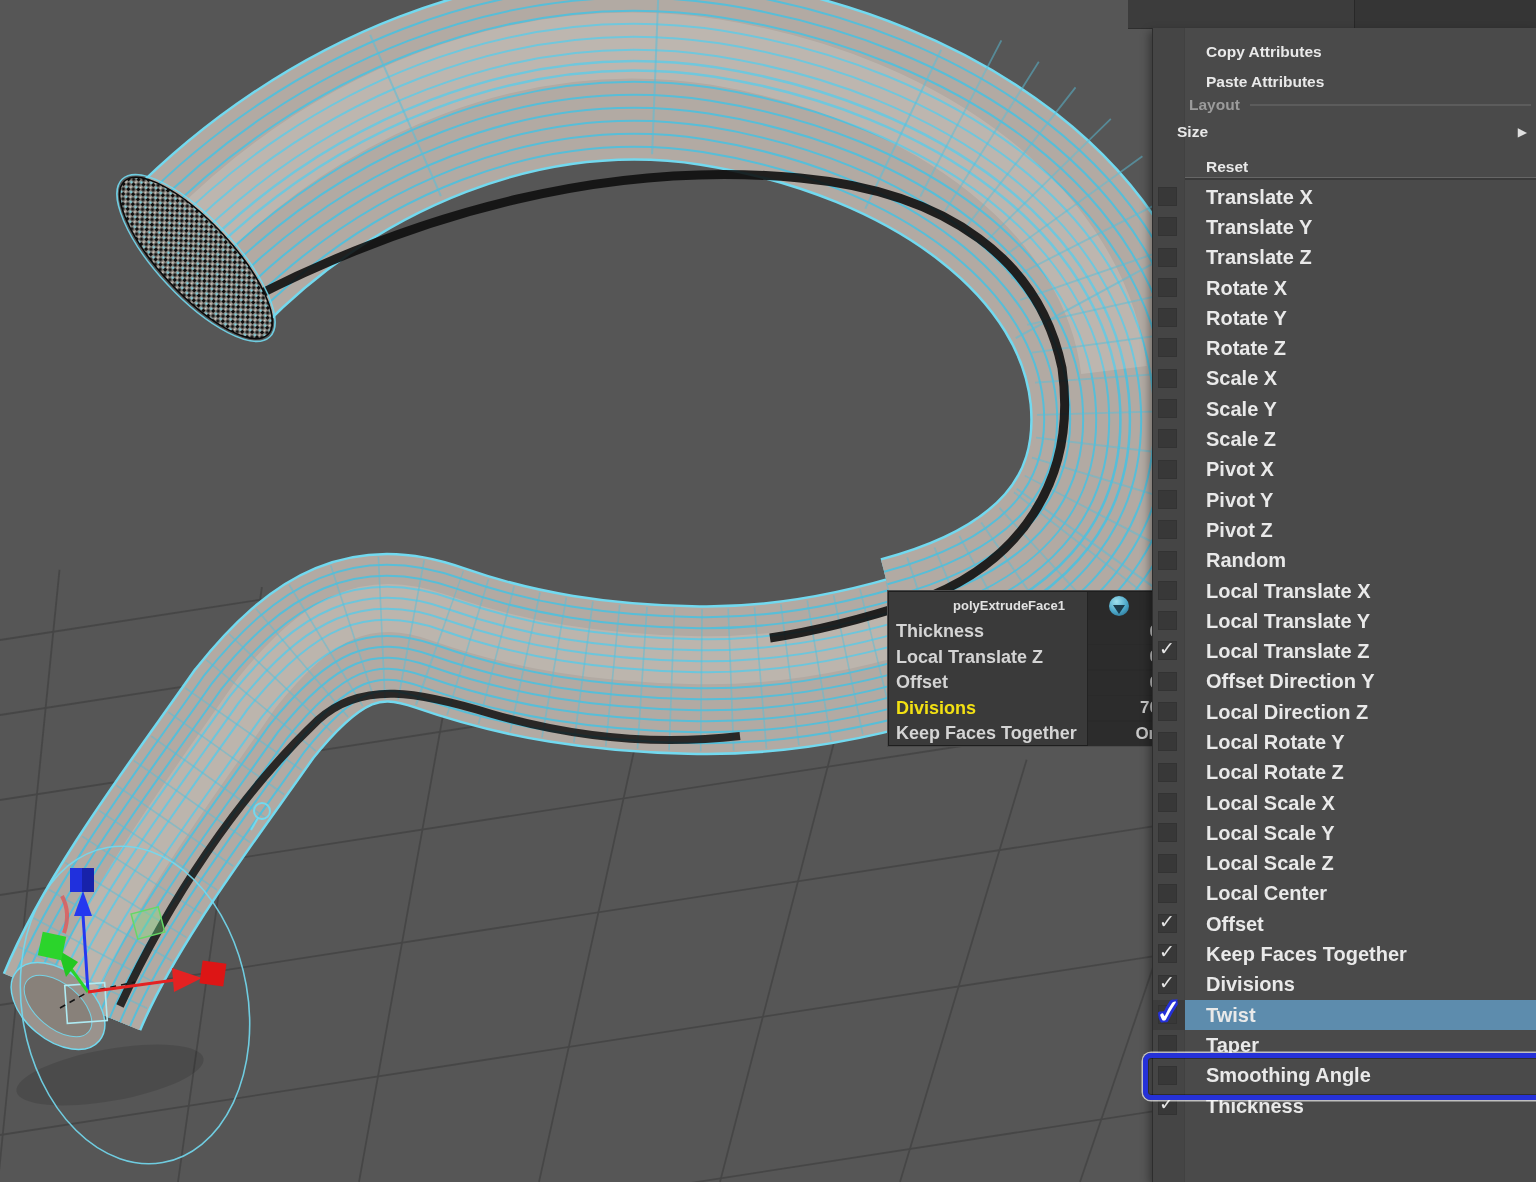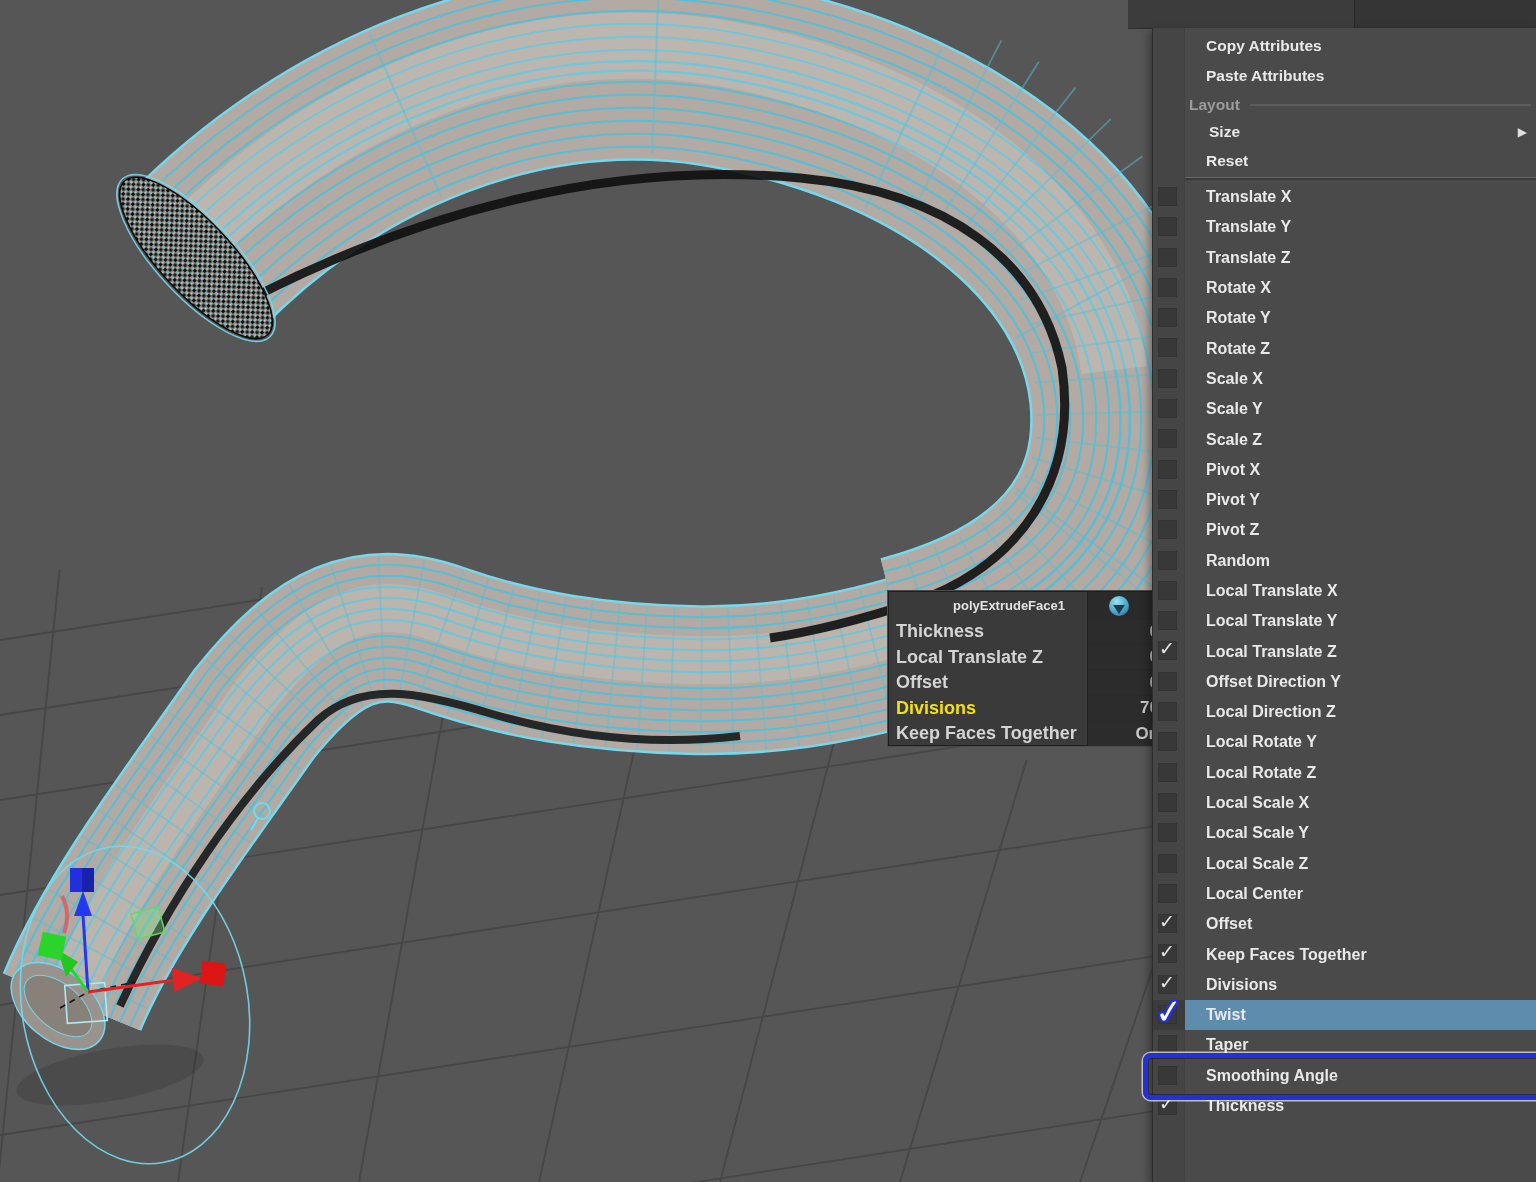--- a/index.html
+++ b/index.html
@@ -36,35 +36,35 @@
   #topstrip{position:absolute;left:1128px;top:0;width:408px;height:28px;background:#3c3c3c;
     border-bottom:1px solid #2e2e2e;z-index:15;}
   #topstrip .dk{position:absolute;left:226px;top:0;width:182px;height:28px;background:#353535;border-left:1px solid #282828;}
 
   
   #menu{position:absolute;left:1152px;top:28px;width:384px;height:1154px;background:#4a4a4a;
     border-left:1px solid #2d2d2d;box-shadow:-3px 3px 8px rgba(0,0,0,.35);z-index:20;overflow:visible;}
   #menu .gutterbg{position:absolute;left:0;top:0;bottom:0;width:31px;background:#454545;border-right:1px solid #414141;}
   #mhdr{position:relative;padding-top:3px;}
   .hrowm{position:relative;display:flex;align-items:center;color:#e9e9e9;font-size:15.5px;font-weight:700;}
-  .hrowm.command{height:30px;}
+  .hrowm.command{height:30px;align-items:flex-end;}
   .hrowm.command .mlabel{margin-left:53px;}
   .hrowm.section{height:27px;color:#9b9b9b;}
   .hrowm.section .mlabel{margin-left:36px;font-weight:700;}
   .hrowm.section .secline{flex:1;height:2px;background:#5c5c5c;margin:0 6px 0 10px;}
   .hrowm.submenu{height:28px;}
-  .hrowm.submenu .mlabel{margin-left:56px;}
+  .hrowm.submenu .mlabel{margin-left:24px;}
   .hrowm .arrow{position:absolute;right:10px;font-size:12px;color:#e0e0e0;}
   #mdivider{height:2px;margin-top:1px;background:#3a3a3a;border-top:1px solid #666;}
   #mitems{position:relative;margin-top:2px;}
   .mi{position:relative;height:30.3px;display:flex;align-items:center;}
   .mi .gut{position:relative;width:32px;height:100%;flex:0 0 32px;}
   .mi .box{position:absolute;left:5px;top:5px;width:19px;height:19px;background:#383838;border:1px solid #333;box-sizing:border-box;}
   .mi .chk{position:absolute;left:6px;top:1px;font-size:19px;font-weight:700;color:#e6e6e6;z-index:2;}
-  .mi .lbl{margin-left:21px;color:#e9e9e9;font-size:16px;font-weight:700;white-space:nowrap;}
+  .mi .lbl{margin-left:21px;color:#e9e9e9;font-size:20px;font-weight:700;white-space:nowrap;}
   .mi.hl{background:var(--hlfill);}
   .mi.hl .gut{background:#3c3c3c;}
   .mi.hl .chk{font-size:33px;color:#fff;left:2px;top:-8px;transform:rotate(-6deg);
     text-shadow:-2px 0 0 var(--hlblue),2px 0 0 var(--hlblue),0 -2px 0 var(--hlblue),0 2px 0 var(--hlblue),
     -2px -2px 0 var(--hlblue),2px 2px 0 var(--hlblue),-2px 2px 0 var(--hlblue),2px -2px 0 var(--hlblue);}
   #twist-box{position:absolute;left:-10px;right:-9px;top:1025px;height:47px;border:5px solid var(--hlblue);
     border-radius:8px;box-sizing:border-box;z-index:6;pointer-events:none;
     box-shadow:0 0 0 1.5px rgba(255,255,255,.65), inset 0 0 0 1px rgba(0,0,0,.35);}
 </style>
 </head>

